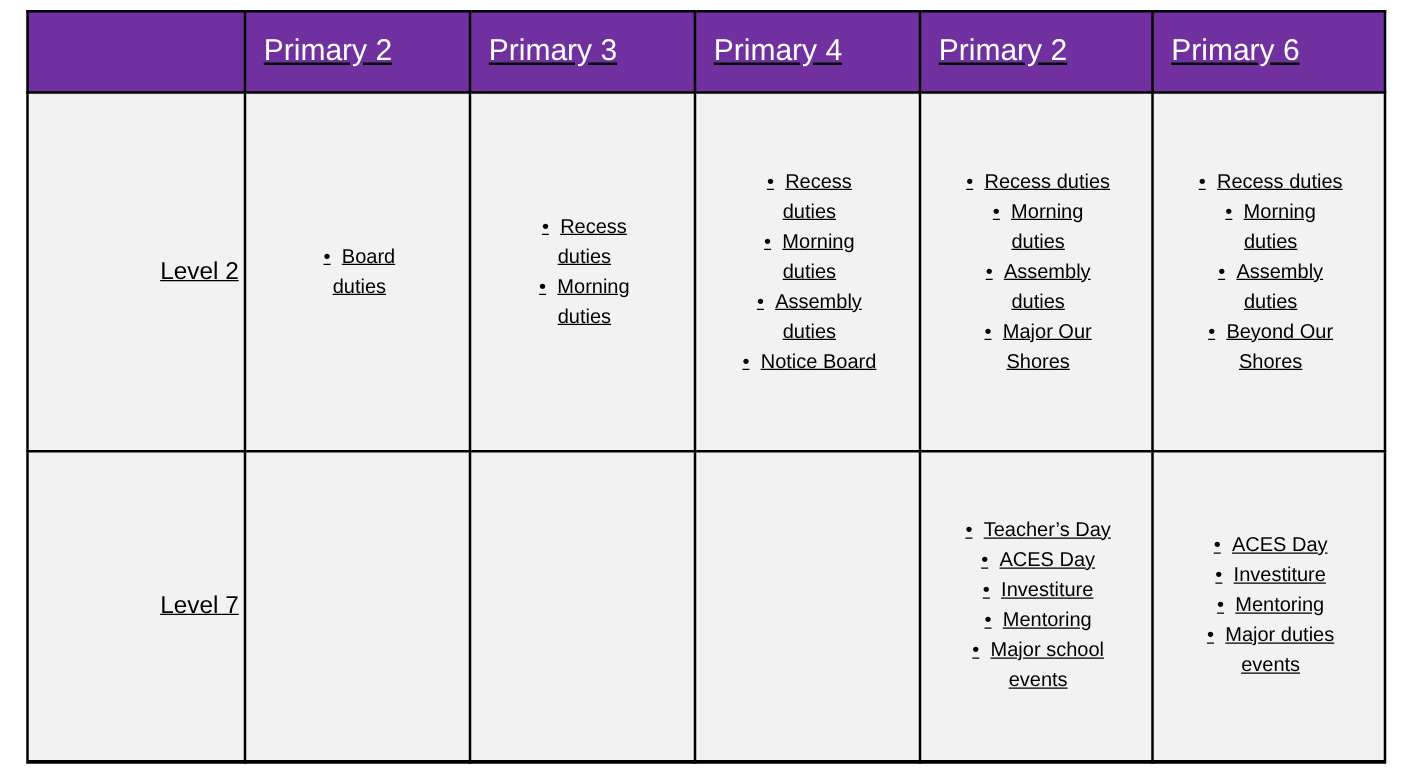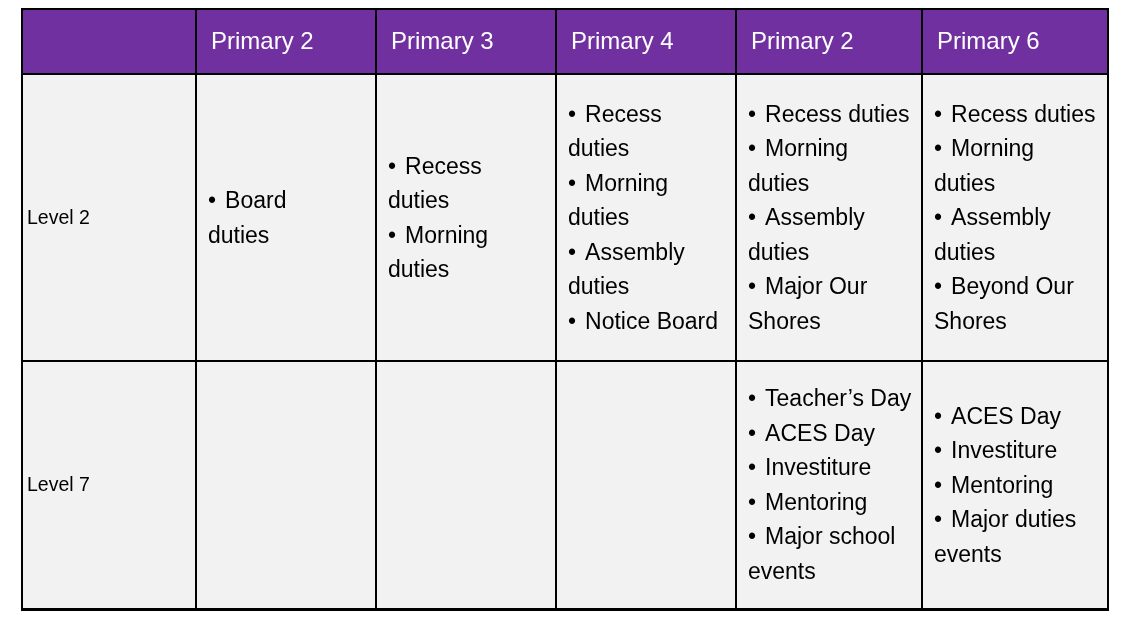--- a/index.html
+++ b/index.html
@@ -16,20 +16,21 @@
     width:1122px;height:625px;
     background:var(--page-bg);
     font-family:"Liberation Sans", sans-serif;
     position:relative;
     overflow:hidden;
   }
   .table-wrap{
     position:absolute;
     left:21px;top:8px;
     width:1086px;
+    text-decoration:underline;
   }
   table.duty-table{
     border-collapse:collapse;
     table-layout:fixed;
     width:1086px;
   }
   .duty-table th,.duty-table td{
     border:2px solid var(--border);
     vertical-align:middle;
   }
@@ -39,31 +40,31 @@
     background:var(--header-bg);
     color:var(--header-text);
     font-size:24px;
     font-weight:400;
     text-align:left;
     padding:6px 6px 8px 14px;
   }
   tbody td{
     background:var(--cell-bg);
     color:var(--body-text);
-    font-size:23px;
+    font-size:16px;
     line-height:1.5;
-    text-align:left;
+    text-align:center;
     padding:6px 8px 6px 11px;
   }
   tbody th.row-label{
     background:var(--cell-bg);
     color:var(--body-text);
     font-size:19.5px;
     font-weight:400;
-    text-align:left;
+    text-align:right;
     padding:4px;
   }
   tr.row-level2{height:287px;}
   tr.row-level3{height:248px;}
   .bullet-item{
     white-space:pre-wrap;
   }
   .bullet{
     margin-right:9px;
   }

